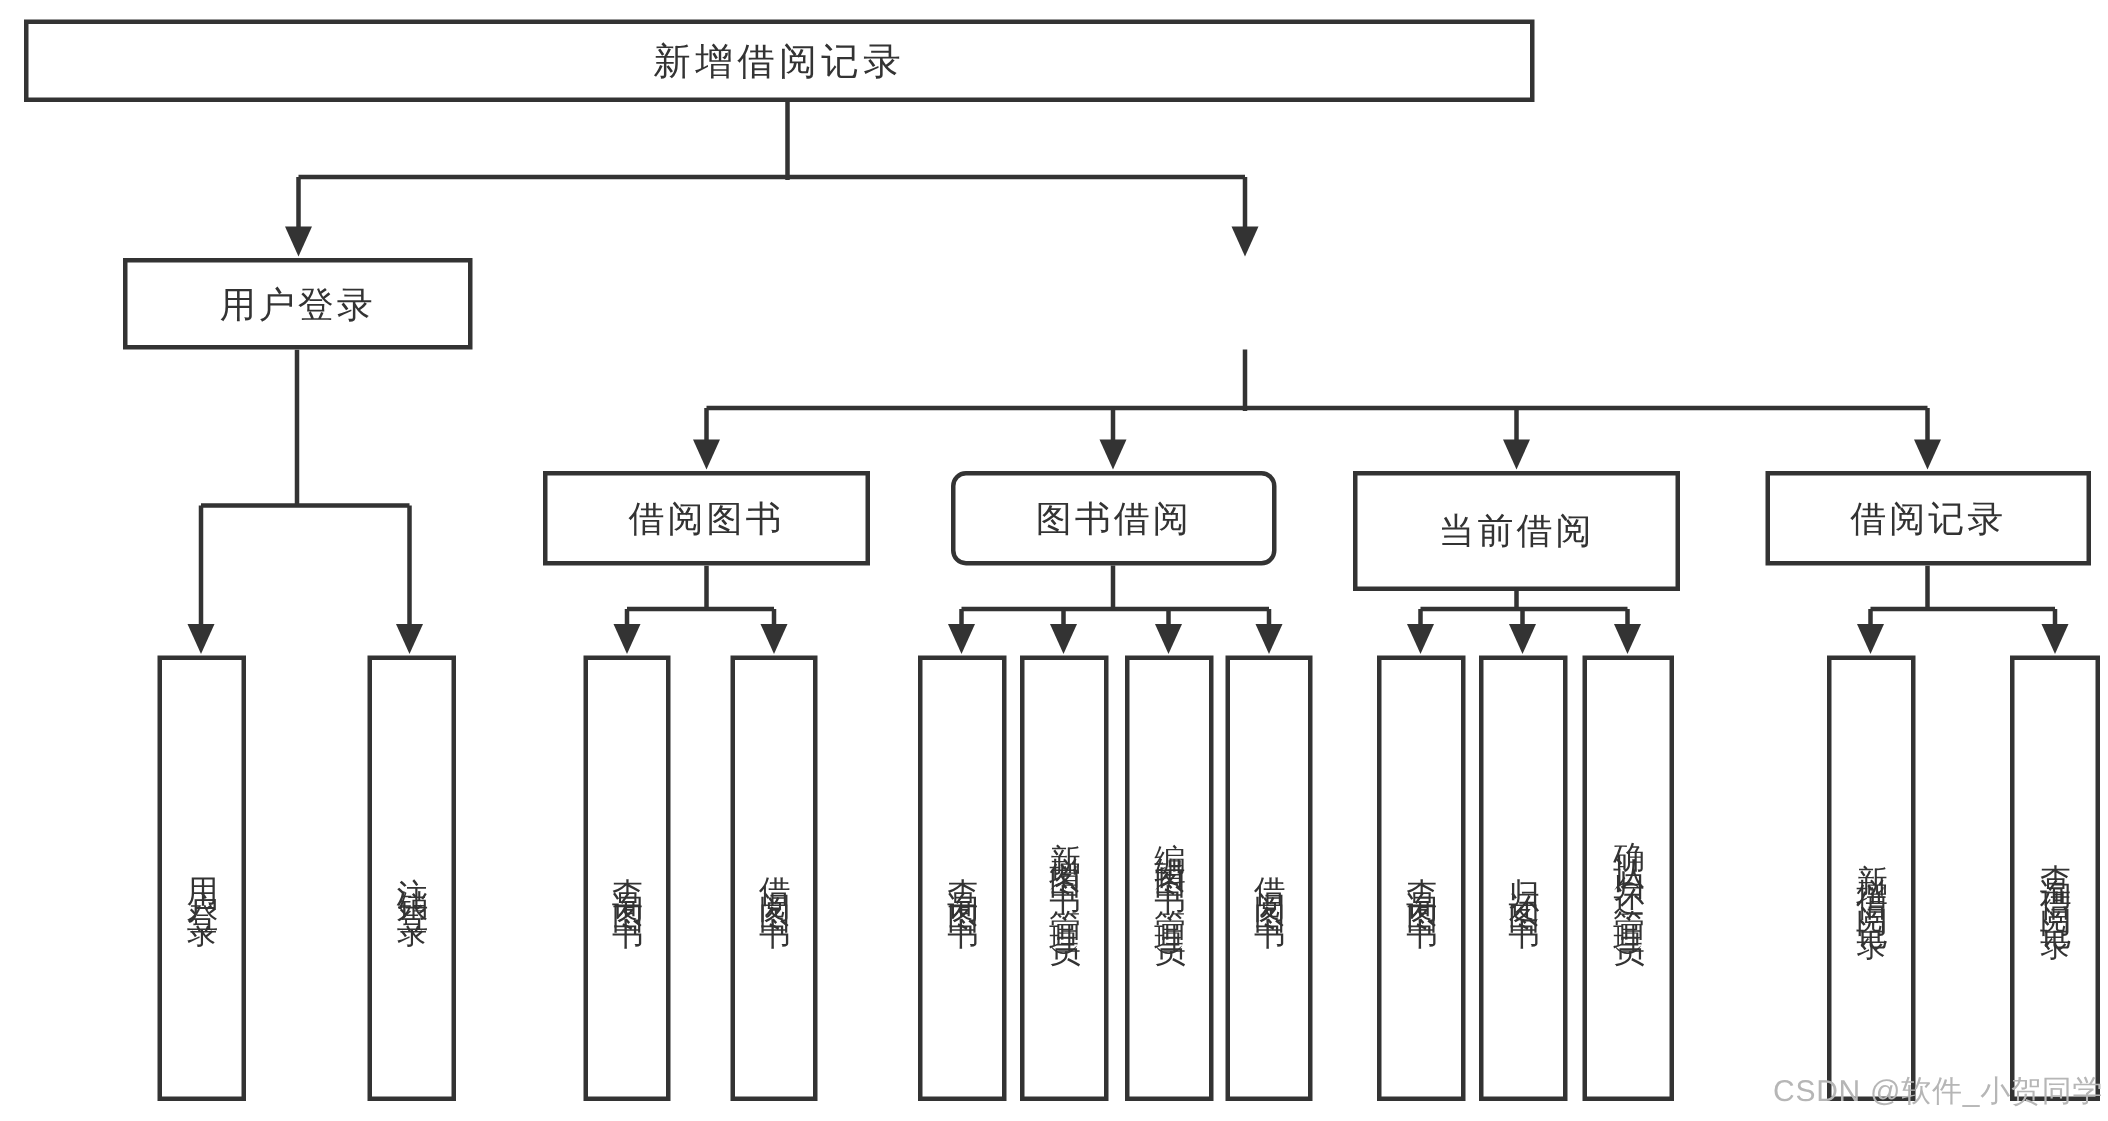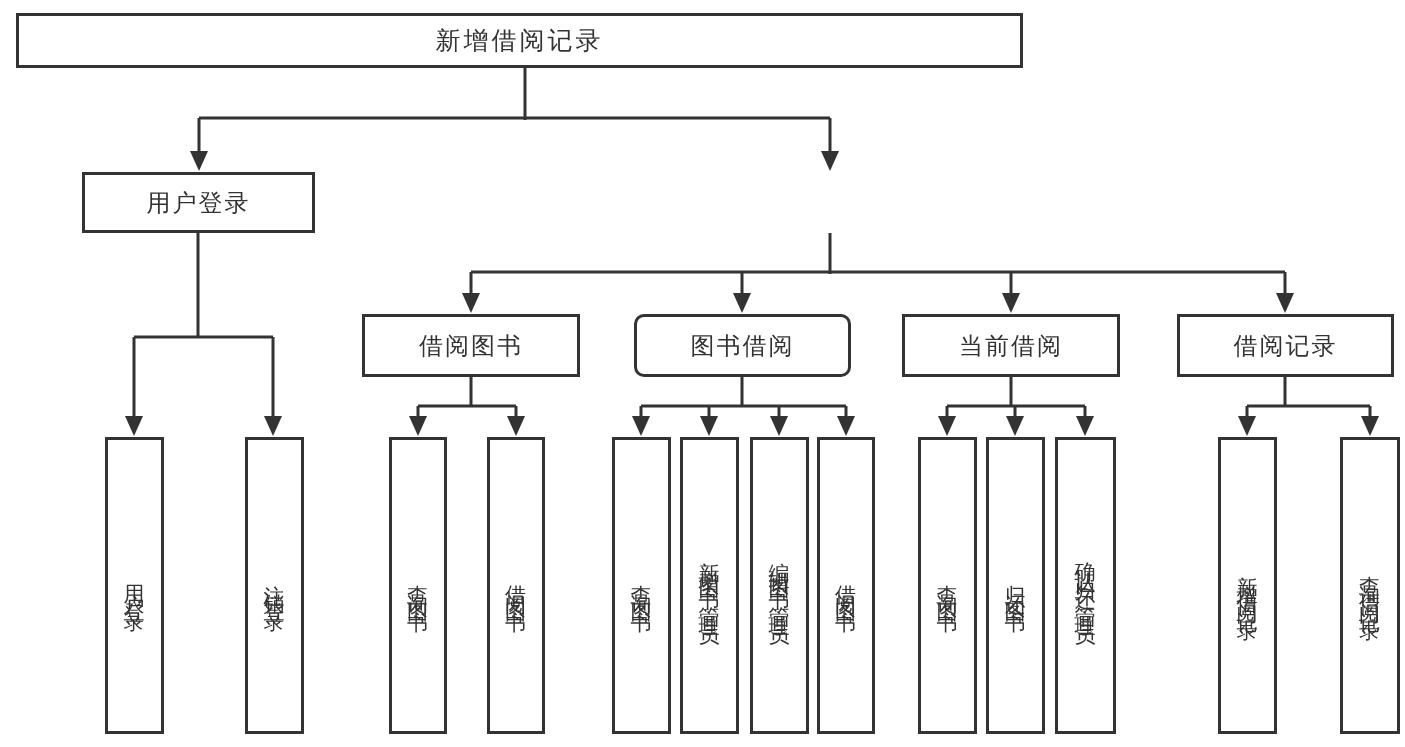--- a/index.html
+++ b/index.html
@@ -116,21 +116,21 @@
     <polygon points="1238,416 1256,416 1247,436"></polygon>
     <polygon points="1361,416 1379,416 1370,436"></polygon>
   </svg>
 
   <div class="box root-box" style="left:16px;top:13px;width:1007px;height:55px;">新增借阅记录</div>
 
   <div class="box h-box" style="left:82px;top:172px;width:233px;height:61px;">用户登录</div>
 
   <div class="box h-box" style="left:362px;top:314px;width:218px;height:63px;">借阅图书</div>
   <div class="box h-box" style="left:634px;top:314px;width:217px;height:63px;border-radius:10px;">图书借阅</div>
-  <div class="box h-box" style="left:902px;top:314px;width:218px;height:63px;">当前借阅</div>
+  <div class="box h-box" style="left:902px;top:314px;width:218px;height:80px;">当前借阅</div>
   <div class="box h-box" style="left:1177px;top:314px;width:217px;height:63px;">借阅记录</div>
 
   <div class="vbox" style="left:105px;top:437px;width:59px;height:297px;">
     <span class="vtext">用户登录</span>
   </div>
   <div class="vbox" style="left:245px;top:437px;width:59px;height:297px;">
     <span class="vtext">注销登录</span>
   </div>
 
   <div class="vbox" style="left:389px;top:437px;width:58px;height:297px;">
@@ -163,14 +163,15 @@
     <span class="vtext">确认归还（管理员）</span>
   </div>
 
   <div class="vbox" style="left:1218px;top:437px;width:59px;height:297px;">
     <span class="vtext">新增借阅记录</span>
   </div>
   <div class="vbox" style="left:1340px;top:437px;width:60px;height:297px;">
     <span class="vtext">查询借阅记录</span>
   </div>
 
+  <div class="watermark">CSDN @软件_小贺同学</div>
 
 </div>
 
 </body></html>

